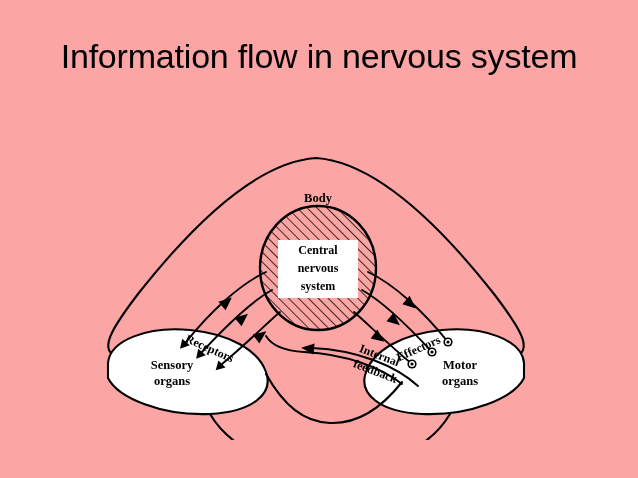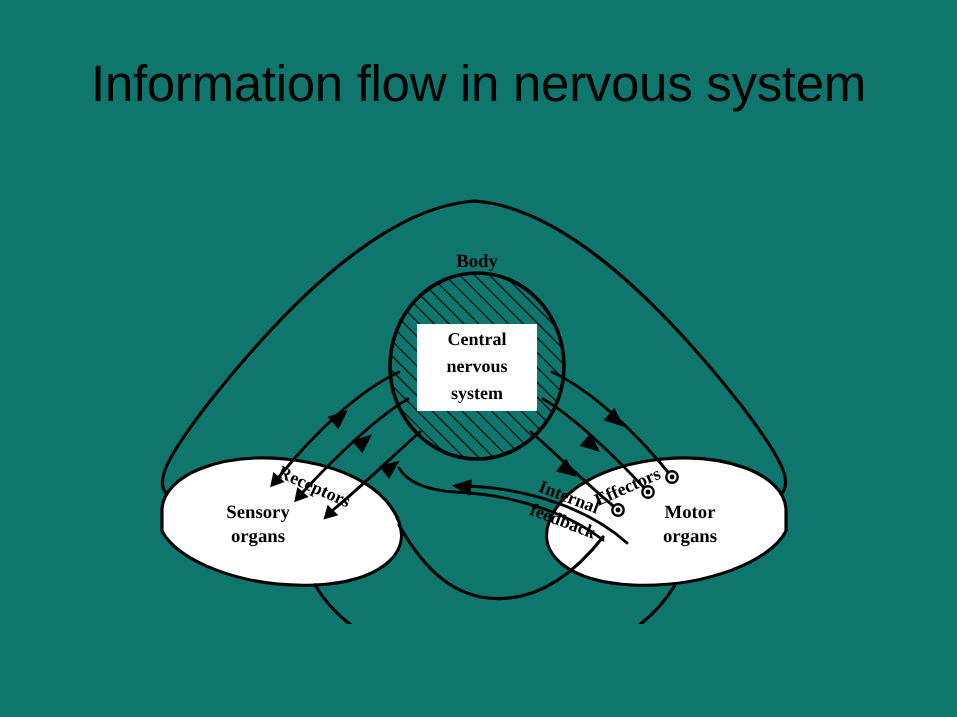--- a/index.html
+++ b/index.html
@@ -31,21 +31,21 @@
     font-size: 34px;
     font-weight: 400;
     line-height: 40px;
     color: #000000;
     letter-spacing: -0.2px;
     white-space: nowrap;
   }
   #figure-wrap {
     position: absolute;
     left: 90px;
-    top: 116px;
+    top: 140px;
     width: 460px;
     height: 300px;
   }
   svg#nervous-diagram {
     display: block;
     width: 460px;
     height: 300px;
   }
   .dg-stroke {
     fill: none;
@@ -79,21 +79,21 @@
   .lbl-body { font-size: 12.5px; }
   .lbl-cns  { font-size: 12px; }
   .lbl-org  { font-size: 12.5px; }
   .lbl-rec  { font-size: 12px; }
   .lbl-feed { font-size: 12px; }
   .lbl-ext  { font-size: 12.5px; }
 </style>
 </head>
 <body style="background: rgb(255, 255, 255);">
 
-<div id="slide" style="background: #0f766e;">
+<div id="slide" style="background: #fca5a5;">
 
   <div id="slide-title">Information flow in nervous system</div>
 
   <div id="figure-wrap">
     <svg id="nervous-diagram" viewBox="0 0 460 300" xmlns="http://www.w3.org/2000/svg">
 
       <defs>
         <pattern id="hatchPattern" width="7" height="7" patternTransform="rotate(-45)" patternUnits="userSpaceOnUse">
           <line x1="0" y1="0" x2="0" y2="7" stroke="#000000" stroke-width="1.5"></line>
         </pattern>

